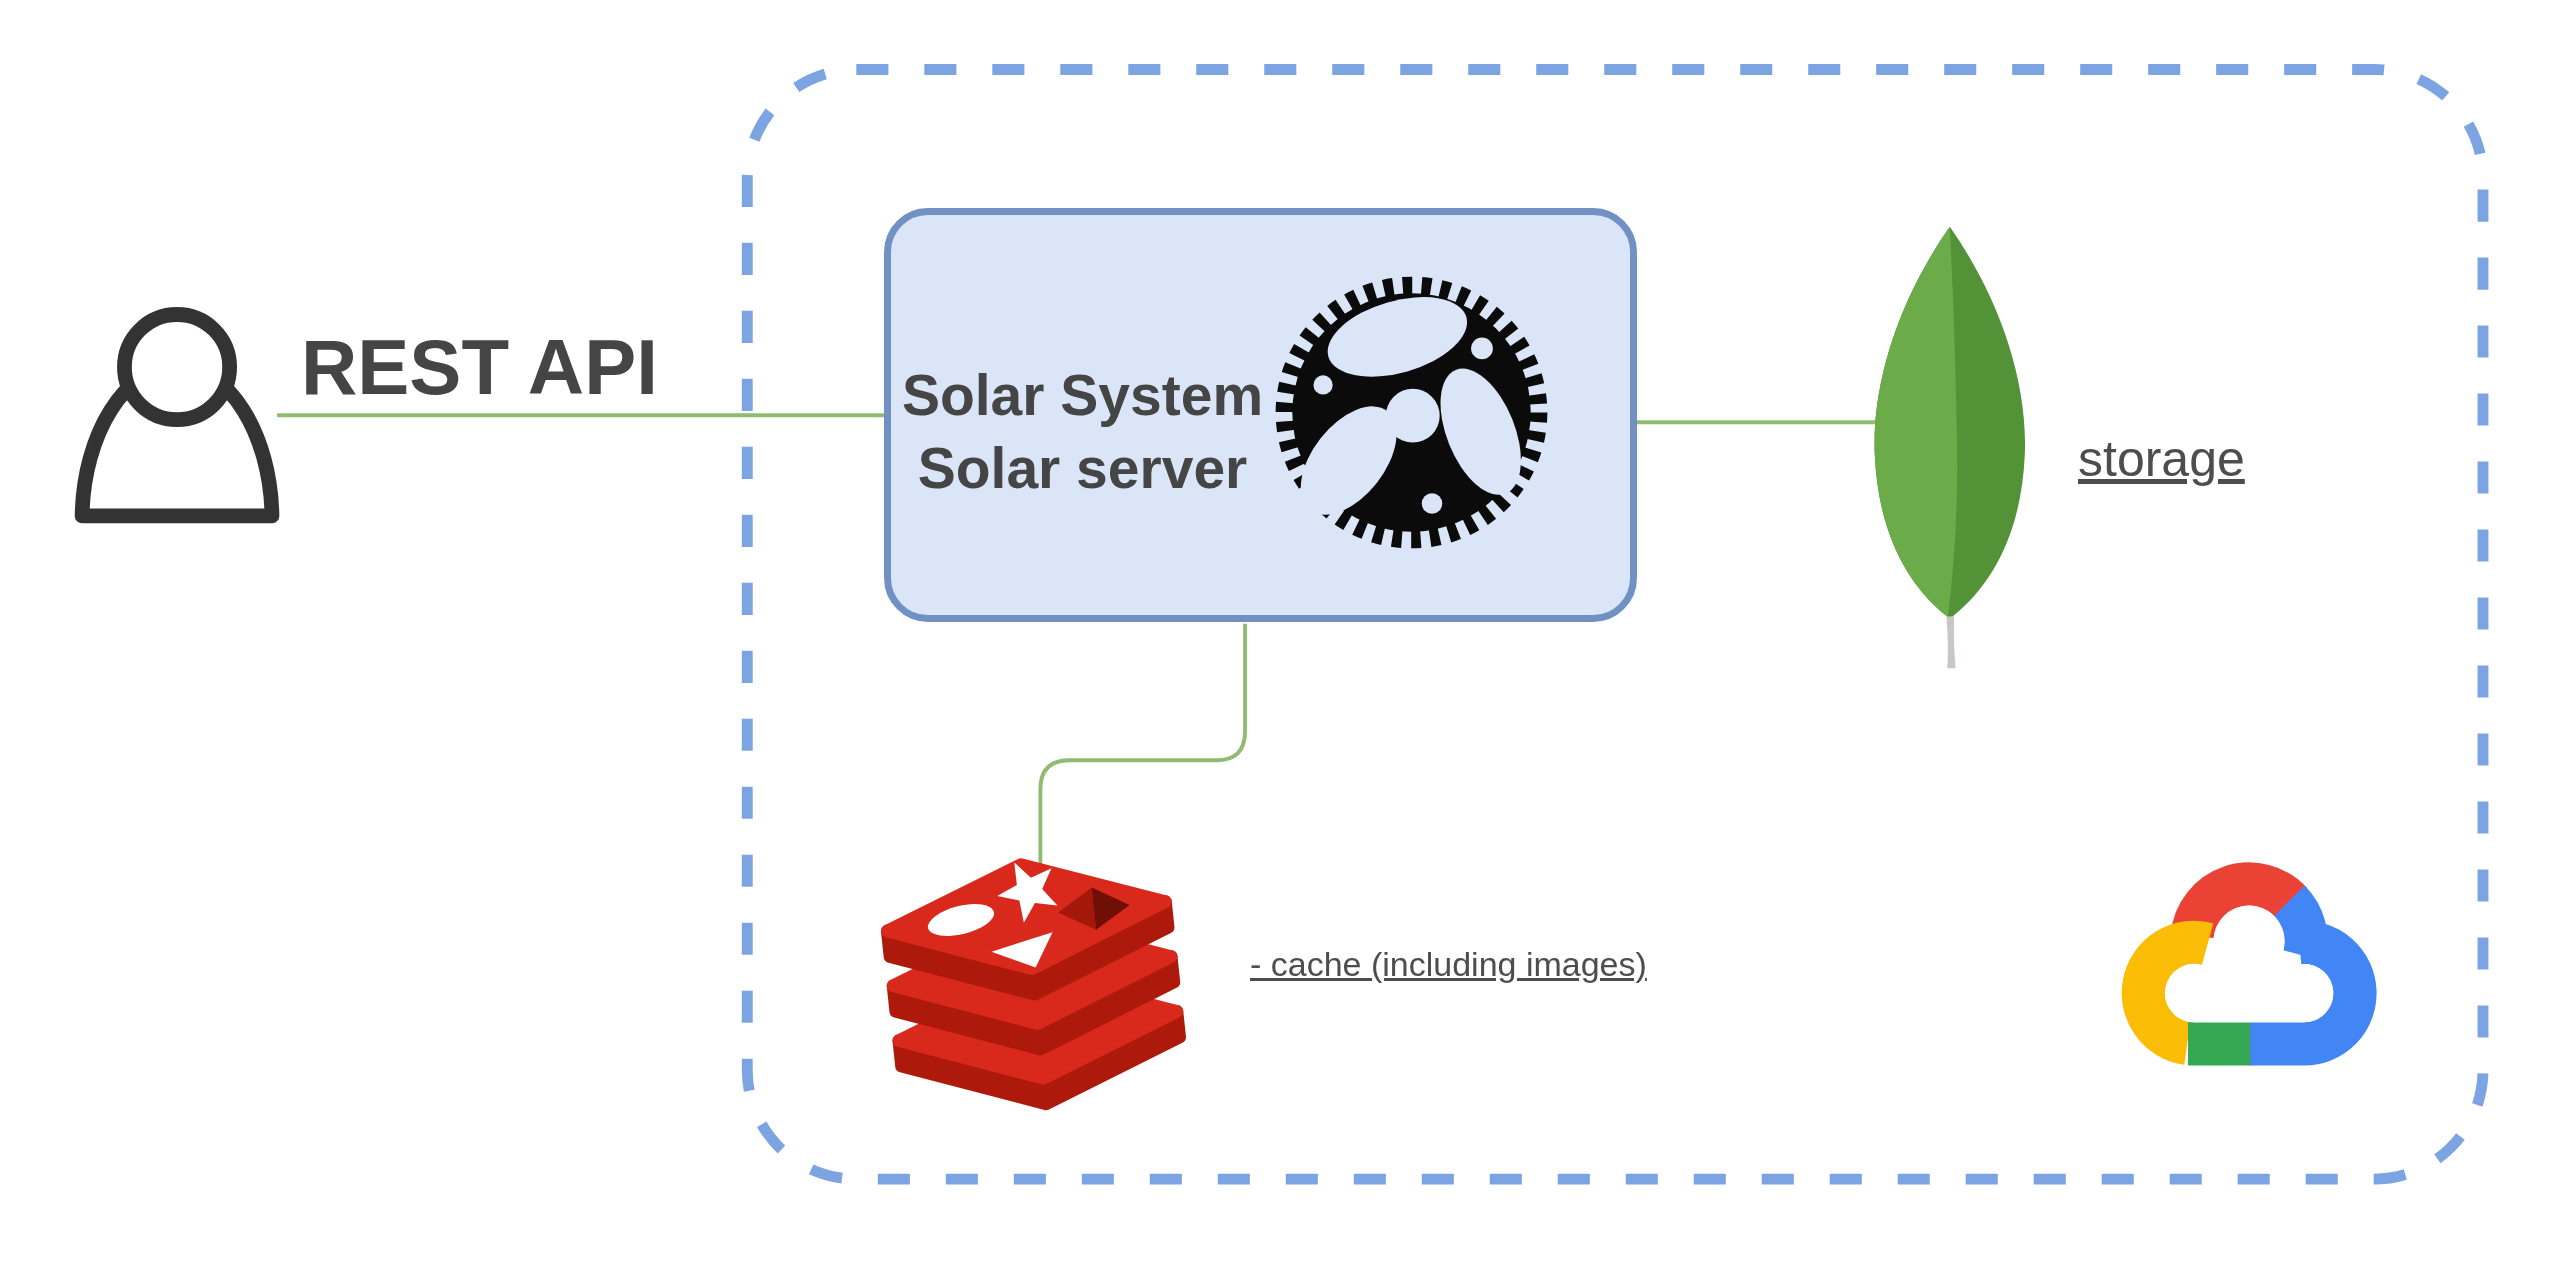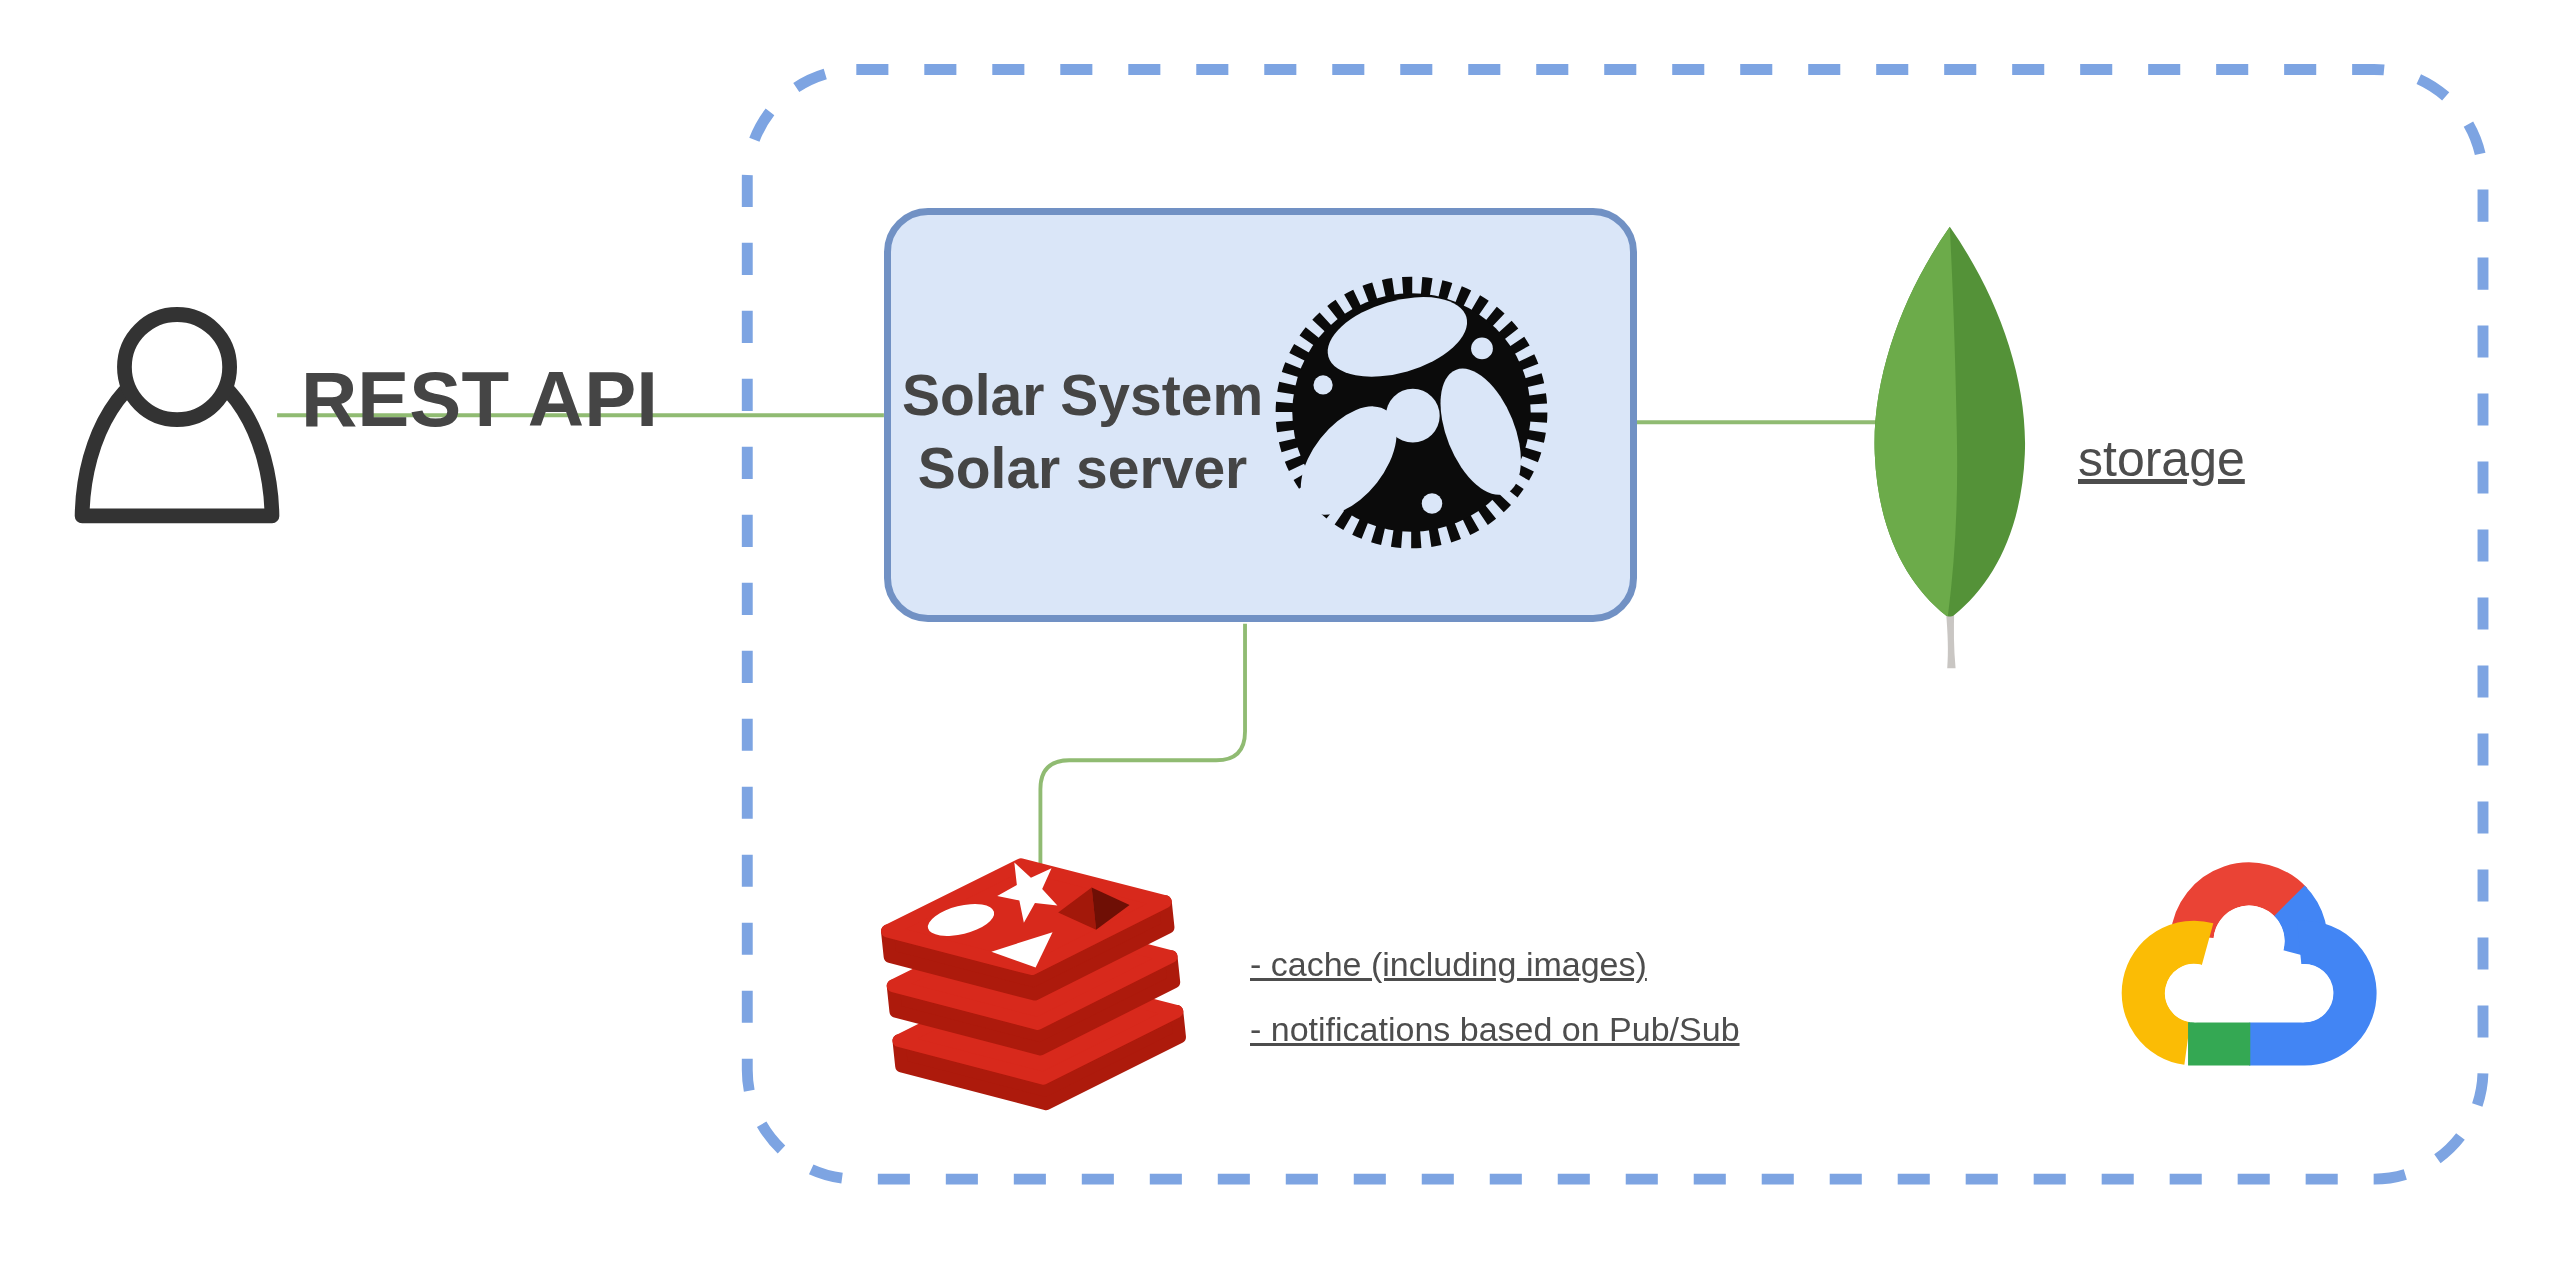--- a/index.html
+++ b/index.html
@@ -5,21 +5,21 @@
   html,body{margin:0;padding:0;background:#ffffff;}
   #canvas{
     position:relative;width:2576px;height:1273px;background:#ffffff;overflow:hidden;
     font-family:"Liberation Sans","DejaVu Sans",sans-serif;
   }
   .abs{position:absolute;}
   svg{display:block;overflow:visible;}
   .label-dark{color:#454545;font-weight:bold;}
   .label-gray{color:#4d4d4d;font-weight:normal;text-decoration:underline;}
   #rest-api-label{
-    left:301px;top:328px;font-size:78px;line-height:78px;letter-spacing:0px;white-space:nowrap;margin-top:32px;
+    left:301px;top:328px;font-size:78px;line-height:78px;letter-spacing:0px;white-space:nowrap;
   }
   #server-node{
     left:884px;top:208px;width:753px;height:414px;
     background:#dae6f8;border:7px solid #7191c4;border-radius:44px;box-sizing:border-box;
   }
   #server-label{
     left:887px;top:359px;width:391px;text-align:center;
     font-size:57px;line-height:73px;white-space:nowrap;
   }
   #storage-label{
@@ -103,21 +103,20 @@
       <polygon points="229.1,110.3 249.5,81.6 283.9,89.2 263.0,60.9 280.9,30.5 247.4,41.7 224.1,15.3 224.4,50.6 192.1,64.6 225.7,75.2" fill="#ffffff"></polygon>
       <ellipse transform="translate(132 96) rotate(-8)" rx="53" ry="22" fill="#ffffff"></ellipse>
       <polygon points="174,150 272,130 240,182" fill="#ffffff"></polygon>
       <polygon points="284,100 340,67 340,133" fill="#a3180a"></polygon>
       <polygon points="340,67 396,100 340,133" fill="#6f0f05"></polygon>
     </g>
   </svg>
 
   <div class="abs label-gray" id="redis-notes">
     <div>- cache (including images)</div>
-    <div>- notifications based on Pub/Sub</div>
   </div>
 
   <svg class="abs" style="left:2122px;top:862px;" width="254" height="214" viewBox="0 0 200 168">
     <g fill="none" stroke-width="34">
 
       <path d="M 55.2,58.1 A 45,45 0 0 1 133.4,31.9" stroke="#ea4335"></path>
 
       <path d="M 131.8,30.2 A 45,45 0 0 1 143.5,73.6" stroke="#4285f4"></path>
 
       <path d="M 100,143 L 143,143 A 40,40 0 1 0 139.5,63.2" stroke="#4285f4"></path>

